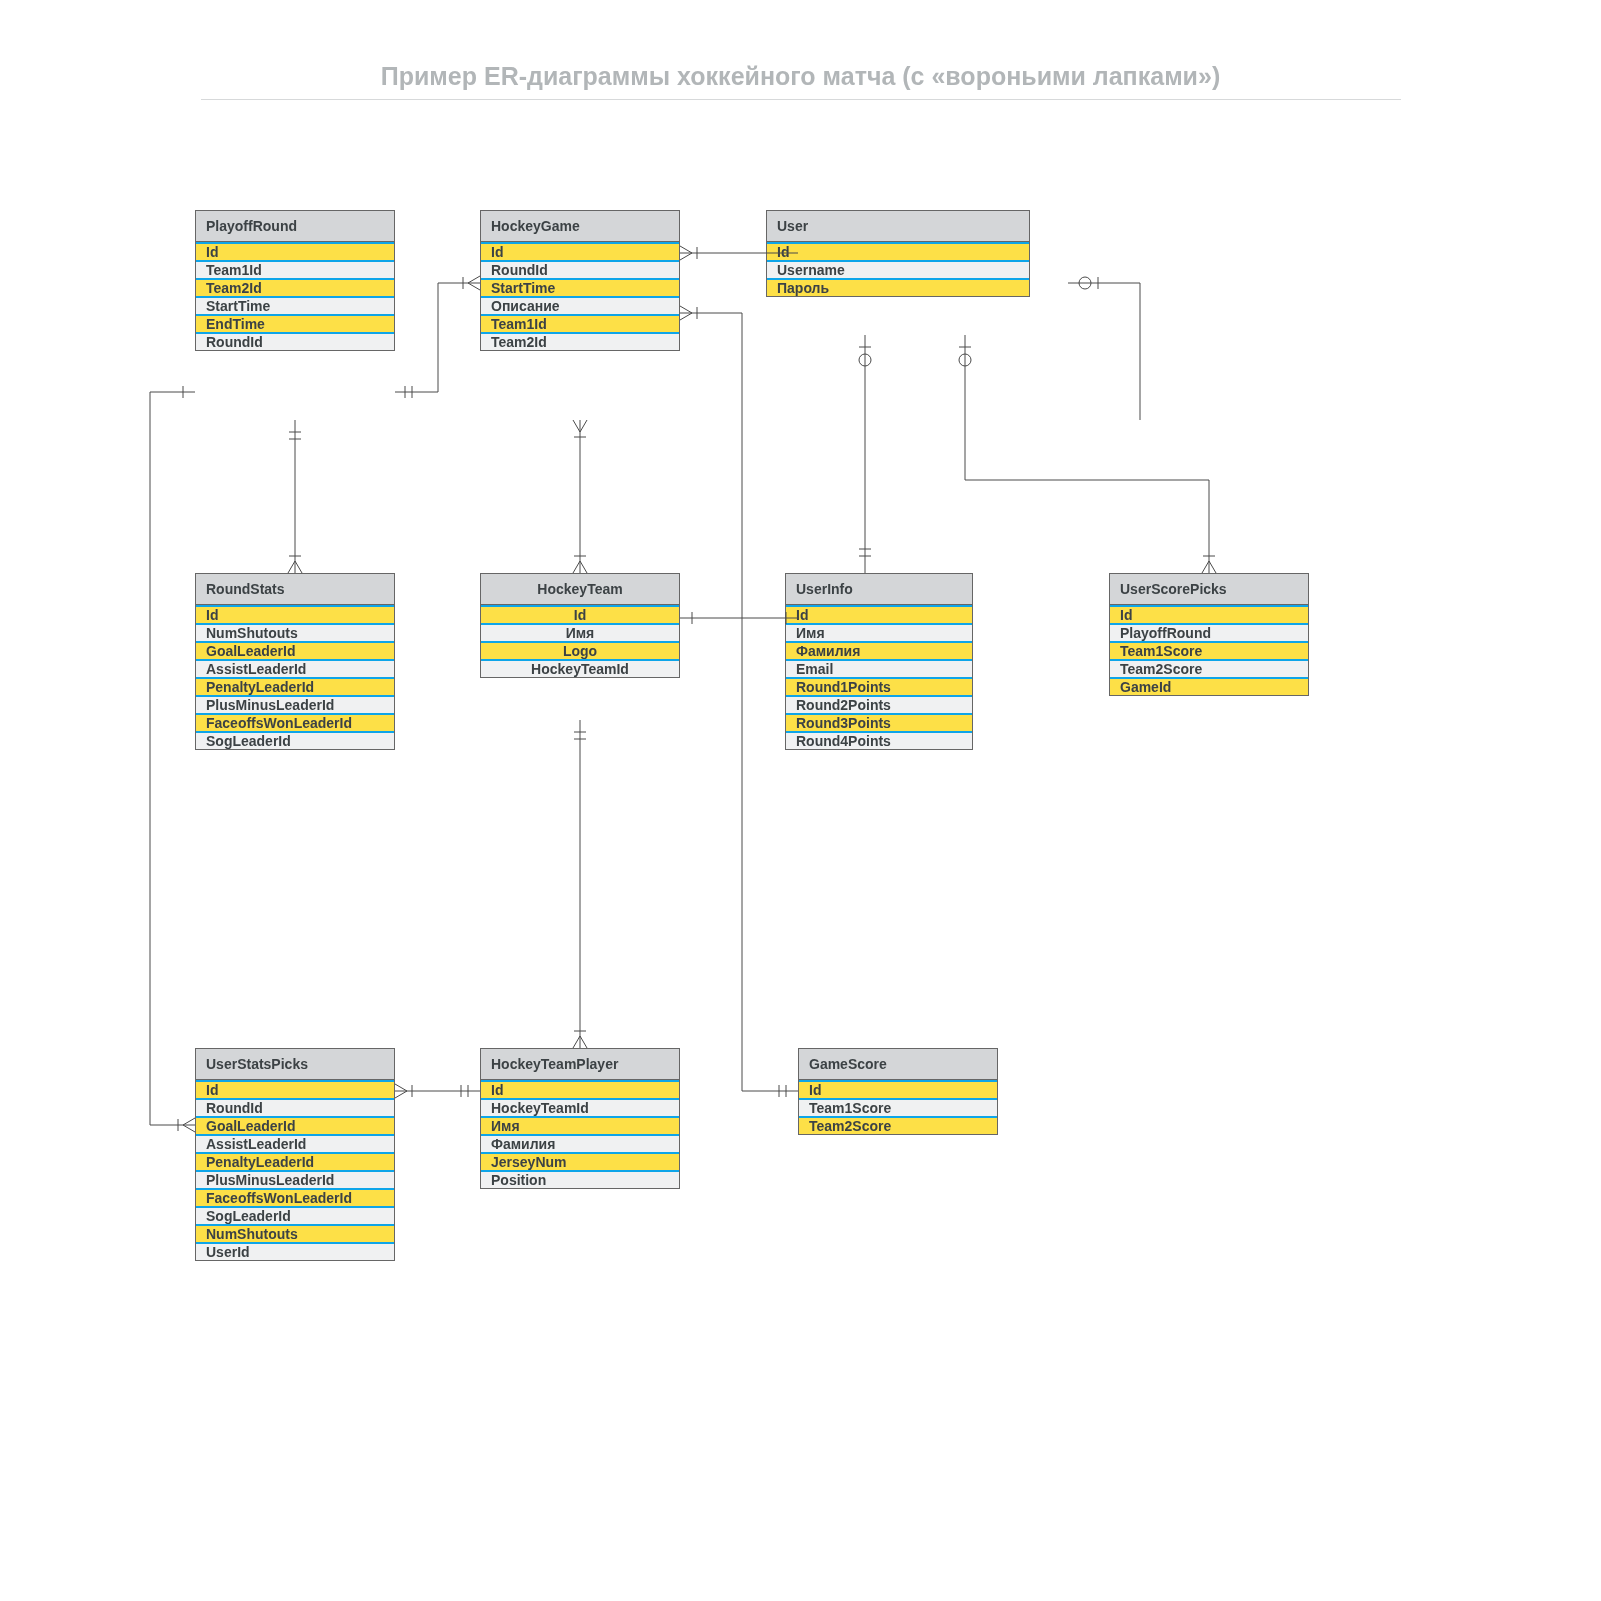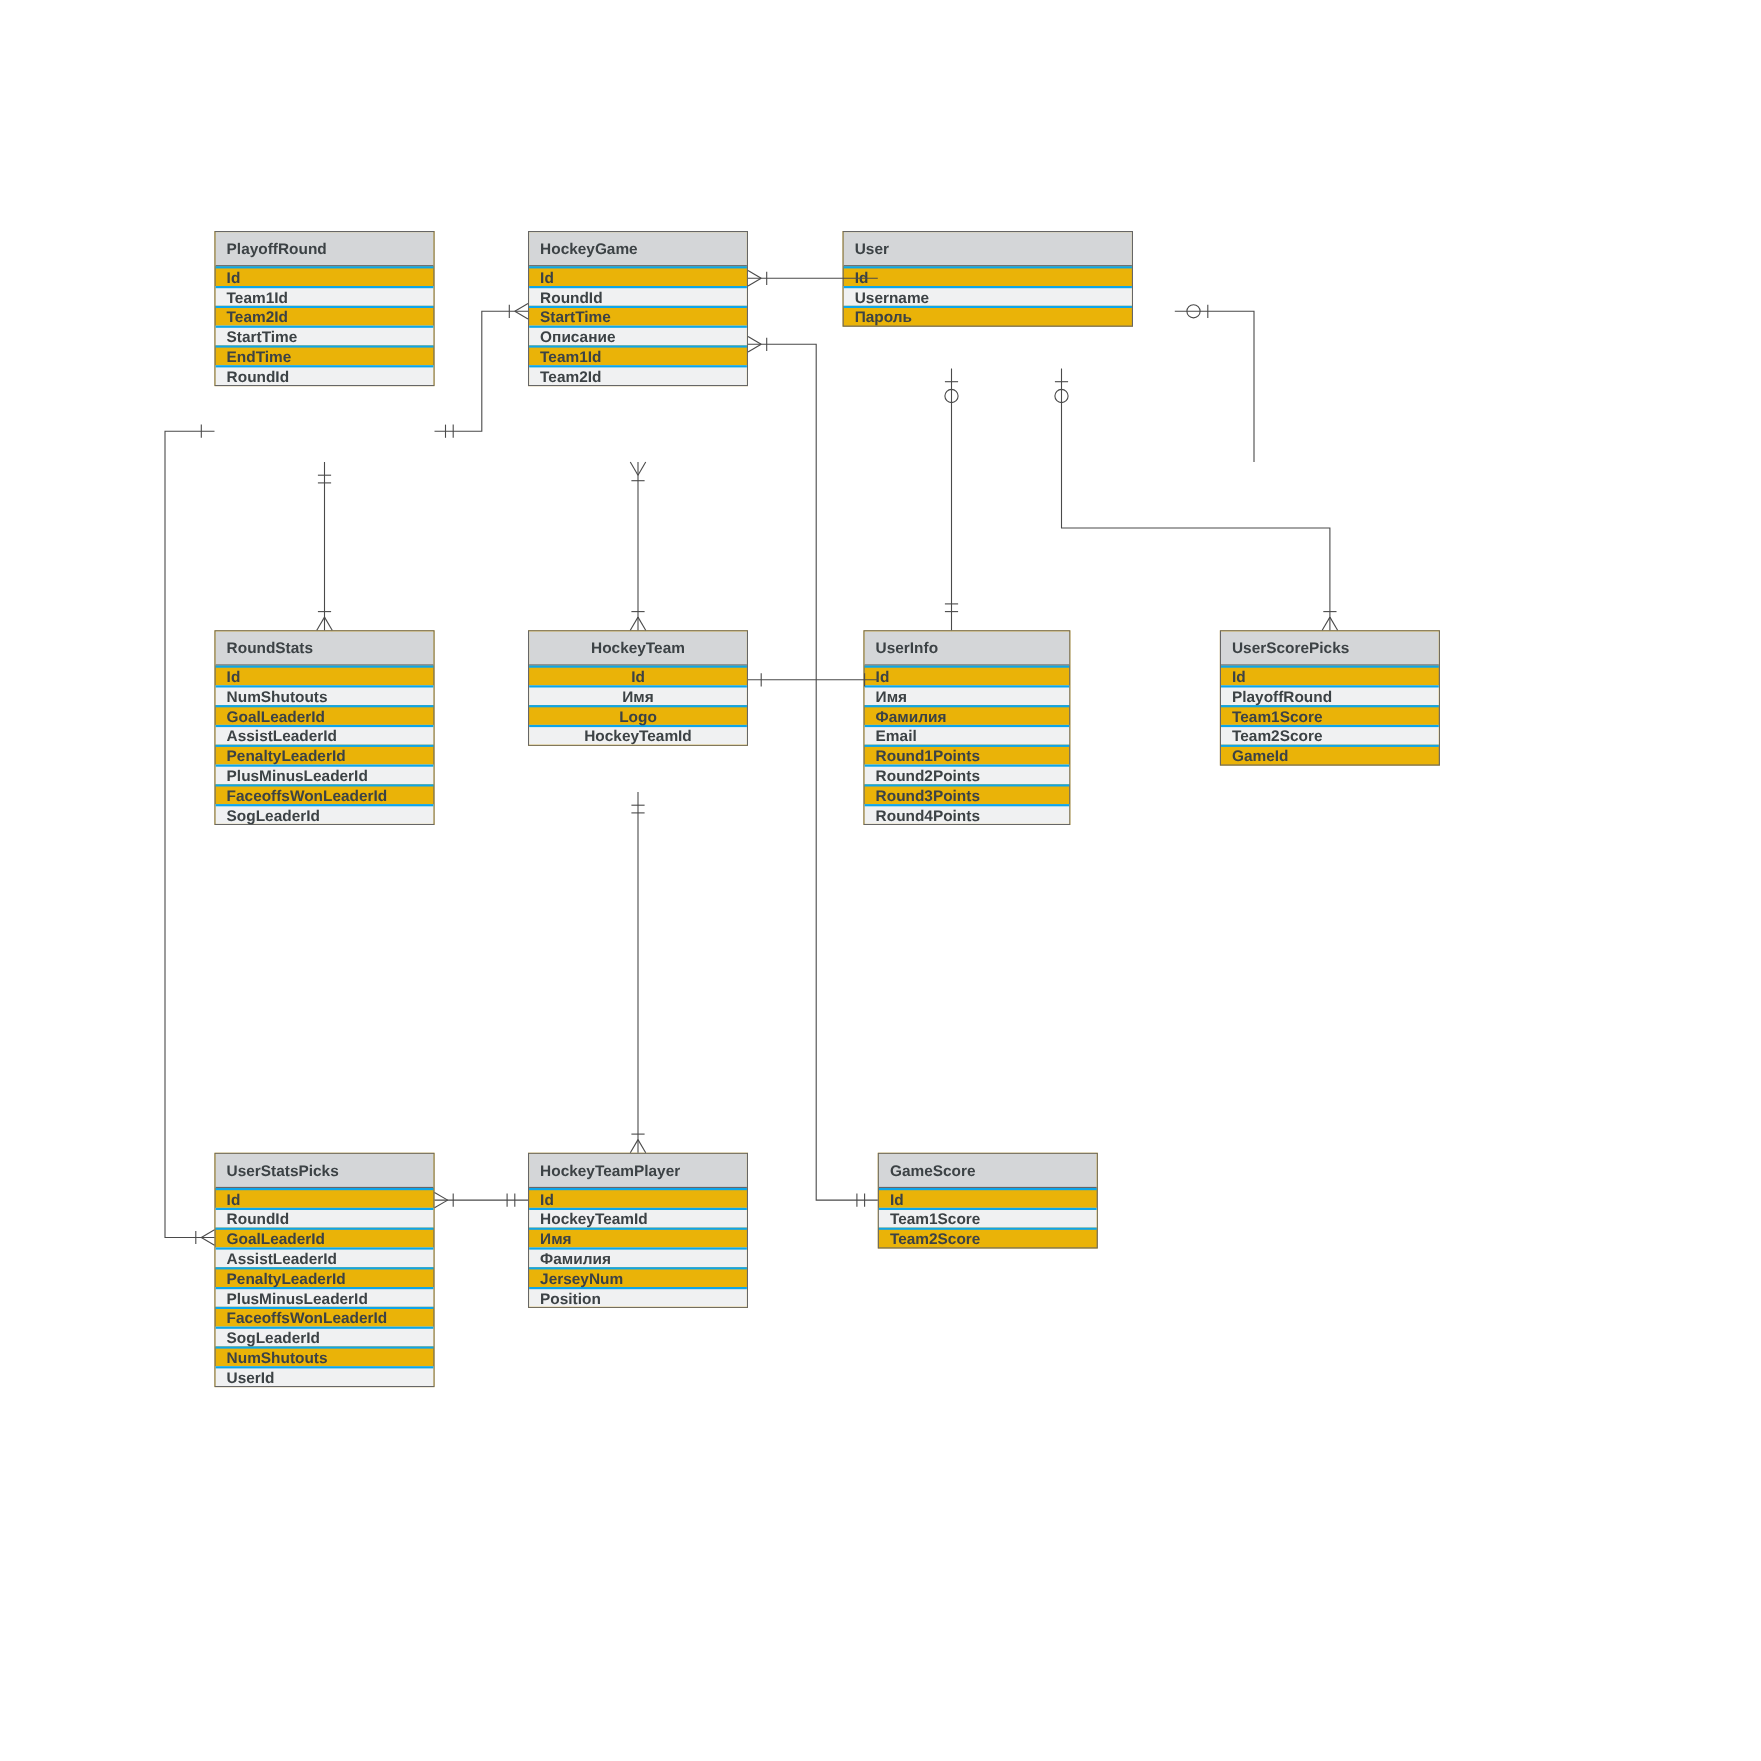--- a/index.html
+++ b/index.html
@@ -39,21 +39,21 @@
   }
   .canvas {
     position: absolute;
     top: 0; left: 0;
     width: 1601px;
     height: 1601px;
   }
   .entity {
     position: absolute;
     border: 1px solid #666;
-    background: #eab308;
+    background: #fde047;
     font-size: 14px;
     color: #3c4245;
   }
   .entity .head {
     background: #d4d6d8;
     font-weight: 600;
     padding: 7px 10px;
     border-bottom: 1px solid #666;
     font-size: 14px;
   }
@@ -74,20 +74,21 @@
   svg.conn line, svg.conn path, svg.conn polyline, svg.conn circle {
     stroke: #4a4a4a;
     stroke-width: 1;
     fill: none;
   }
 </style>
 </head>
 <body>
 
 <div class="header">
+  <div class="title">Пример ER-диаграммы хоккейного матча (с «вороньими лапками»)</div>
 </div>
 
 <div class="canvas">
 
   <div class="entity" style="left:195px; top:210px; width:200px;">
     <div class="head">PlayoffRound</div>
     <div class="row">Id</div>
     <div class="row alt">Team1Id</div>
     <div class="row">Team2Id</div>
     <div class="row alt">StartTime</div>

